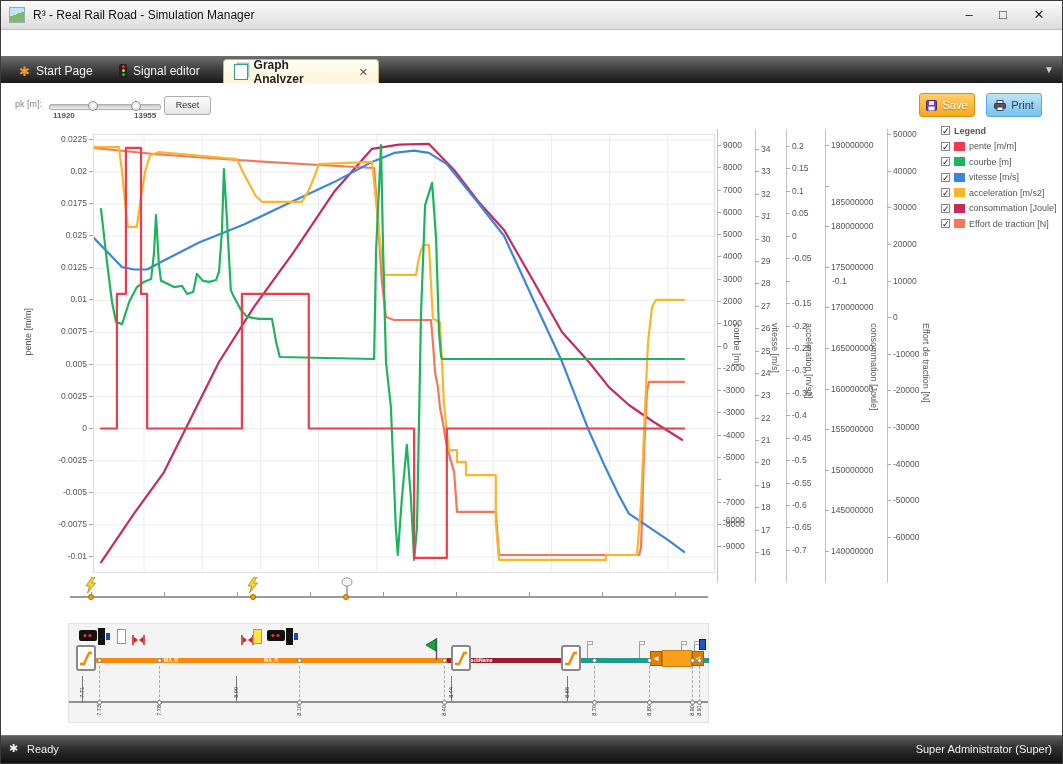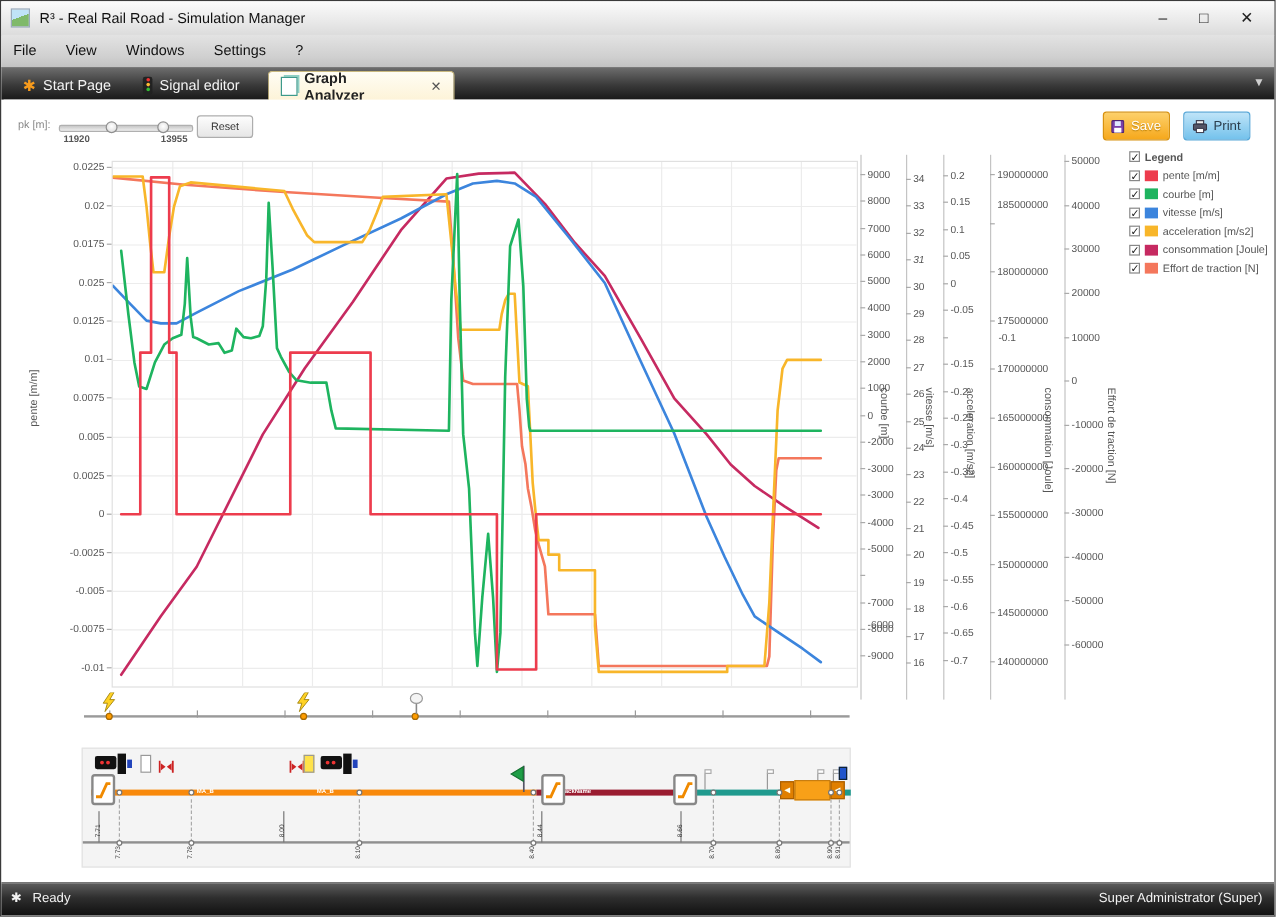--- a/index.html
+++ b/index.html
@@ -74,27 +74,20 @@
 <div id="window">
 
   <div class="titlebar">
     <div class="app-icon"></div>
     <span class="wtitle">R³ - Real Rail Road - Simulation Manager</span>
     <span class="winbtn" style="right:76px;">–</span>
     <span class="winbtn" style="right:42px;">□</span>
     <span class="winbtn" style="right:6px;">✕</span>
   </div>
 
-  <div class="menubar">
-    <span class="menuitem">File</span>
-    <span class="menuitem">View</span>
-    <span class="menuitem">Windows</span>
-    <span class="menuitem">Settings</span>
-    <span class="menuitem">?</span>
-  </div>
 
   <div class="tabstrip">
     <div class="tab" style="left:8px;">
       <span class="star">✱</span>
       <span>Start Page</span>
     </div>
     <div class="tab" style="left:108px;">
       <span class="tlight">
         <i style="top:1.5px;background:#e33;"></i>
           <i style="top:5.5px;background:#fb3;"></i>
@@ -317,21 +310,21 @@
         <div class="rtick" style="left:789px;top:422.04px;">-0.6</div>
         <div class="rtickmark" style="left:783px;top:444.48px;"></div>
         <div class="rtick" style="left:789px;top:444.48px;">-0.65</div>
         <div class="rtickmark" style="left:783px;top:466.92px;"></div>
         <div class="rtick" style="left:789px;top:466.92px;">-0.7</div>
         <div class="ax-title vtext-down" style="left:801px;top:240px;position:absolute;">acceleration [m/s2]</div>
         <div class="axline" style="left:822px;top:46px;height:454px;"></div>
         <div class="rtickmark" style="left:822px;top:62px;"></div>
         <div class="rtick" style="left:828px;top:62px;">190000000</div>
         <div class="rtickmark" style="left:822px;top:102.6px;"></div>
-        <div class="rtick" style="left:828px;top:87px;">185000000</div>
+        <div class="rtick" style="left:828px;top:119px;">185000000</div>
         <div class="rtickmark" style="left:822px;top:143.2px;"></div>
         <div class="rtick" style="left:828px;top:143.2px;">180000000</div>
         <div class="rtickmark" style="left:822px;top:183.8px;"></div>
         <div class="rtick" style="left:828px;top:183.8px;">175000000</div>
         <div class="rtickmark" style="left:822px;top:224.4px;"></div>
         <div class="rtick" style="left:828px;top:224.4px;">170000000</div>
         <div class="rtickmark" style="left:822px;top:265px;"></div>
         <div class="rtick" style="left:828px;top:265px;">165000000</div>
         <div class="rtickmark" style="left:822px;top:305.6px;"></div>
         <div class="rtick" style="left:828px;top:305.6px;">160000000</div>

